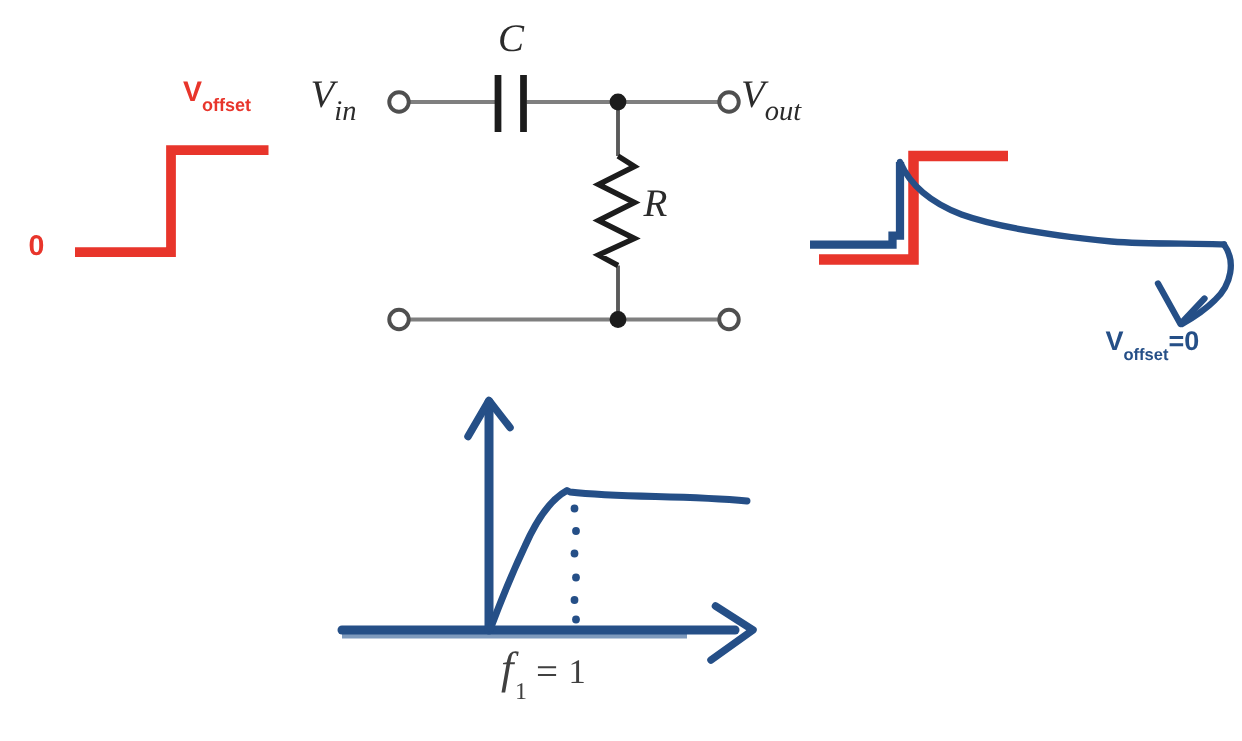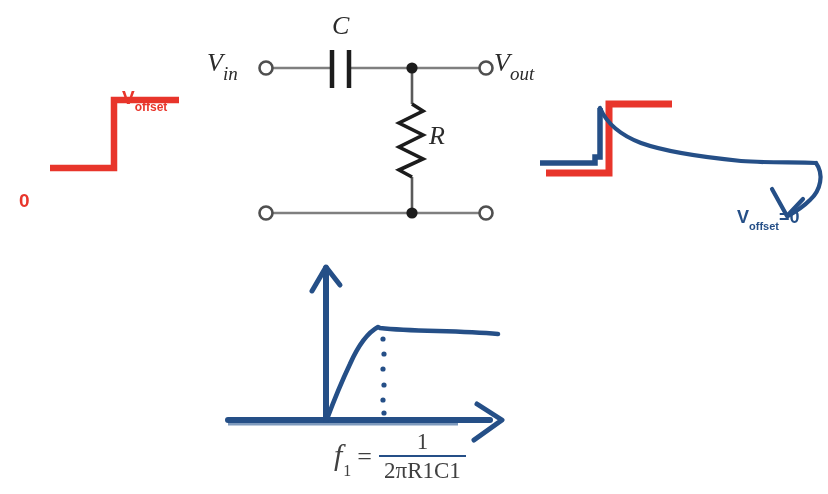--- a/index.html
+++ b/index.html
@@ -2,21 +2,21 @@
 <html><head>
 <meta charset="utf-8">
 <style>
   html,body{margin:0;padding:0;background:#fff;}
   #stage{
     position:relative;width:828px;height:494px;background:#ffffff;overflow:hidden;
     font-family:"Liberation Sans",sans-serif;
   }
   #drawing{position:absolute;left:0;top:0;}
   .lbl{position:absolute;white-space:nowrap;line-height:1;}
-  .lbl-red{color:#e8352b;font-weight:700;font-size:19px;margin-top:36px;}
+  .lbl-red{color:#e8352b;font-weight:700;font-size:19px;}
   .lbl-red sub{font-size:12px;font-weight:700;position:relative;top:2px;left:0px;}
   .lbl-blue{color:#254f87;font-weight:700;font-size:18px;}
   .lbl-blue sub{font-size:11px;font-weight:700;position:relative;top:2px;}
   .lbl-circuit{color:#2b2b2b;font-family:"Liberation Serif",serif;font-style:italic;font-size:26px;}
   .lbl-circuit sub{font-size:19px;font-style:italic;position:relative;top:3px;}
   
   .formula{
     position:absolute;left:334px;top:429px;display:flex;align-items:center;gap:7px;
     color:#404040;font-family:"Liberation Serif",serif;
   }
@@ -95,26 +95,25 @@
   </div>
 
   <div class="lbl lbl-circuit" style="left:332px;top:13px;">C</div>
 
   <div class="lbl lbl-circuit" style="left:494px;top:50px;">
     <span>V</span><sub>out</sub>
   </div>
 
   <div class="lbl lbl-circuit" style="left:429px;top:123px;">R</div>
 
-  <div class="lbl lbl-blue" style="left:737px;top:208px;">
+  <div class="lbl lbl-blue" style="left:737px;top:218px;">
     <span>V</span><sub>offset</sub><span>=0</span>
   </div>
 
   <div class="formula">
     <span class="lhs"><span>f</span><sub>1</sub></span>
     <span class="eq">=</span>
     <span class="frac">
       <span class="num">1</span>
-      <span class="den">2πR1C1</span>
     </span>
   </div>
 
 </div>
 
 </body></html>

